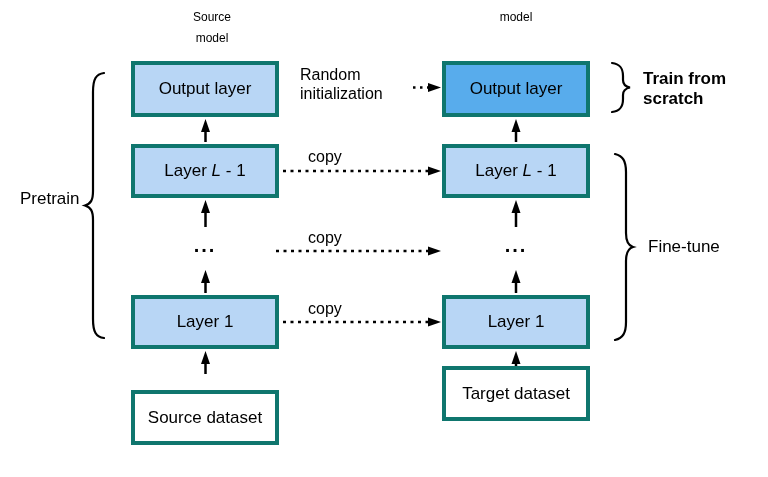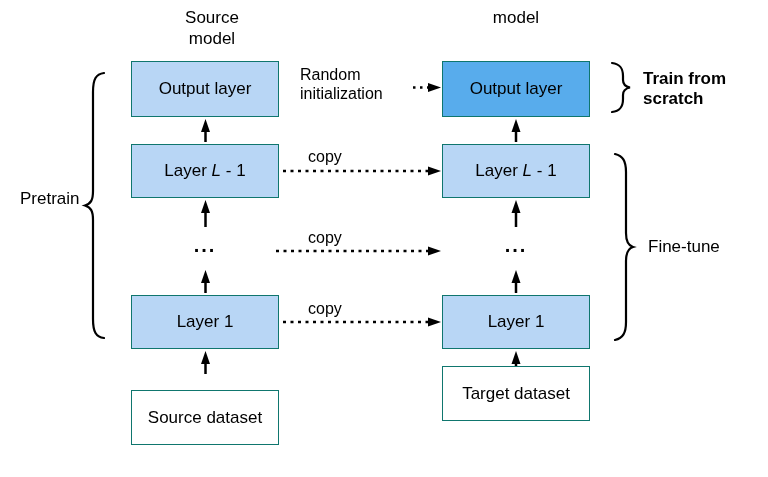--- a/index.html
+++ b/index.html
@@ -2,26 +2,26 @@
 <html><head>
 <meta charset="utf-8">
 <style>
   html,body{margin:0;padding:0;background:#fff;}
   .canvas{
     position:relative;width:768px;height:477px;background:#fff;overflow:hidden;
     font-family:"Liberation Sans", sans-serif;color:#000;
   }
   .overlay{position:absolute;left:0;top:0;pointer-events:none;}
   .box{
-    position:absolute;box-sizing:border-box;border:1px solid #0f766e;
+    position:absolute;box-sizing:border-box;border:4px solid #0f766e;
     display:flex;align-items:center;justify-content:center;
     font-size:17px;text-align:center;background:#fff;
   }
   .col-title{
-    position:absolute;text-align:center;font-size:17px;line-height:21px;
+    position:absolute;text-align:center;font-size:12px;line-height:21px;
   }
   .lbl{position:absolute;font-size:16px;text-align:left;}
   .lbl-lg{font-size:17px;}
   .ellipsis{
     position:absolute;text-align:center;font-size:20px;font-weight:bold;
     letter-spacing:2px;
   }
   .brace{fill:none;stroke:#000;stroke-width:2.2;stroke-linecap:round;}
   .arrow-line{stroke:#000;stroke-width:2.5;}
   .dash-line{stroke:#000;stroke-width:2.5;stroke-dasharray:3 4.5;}

